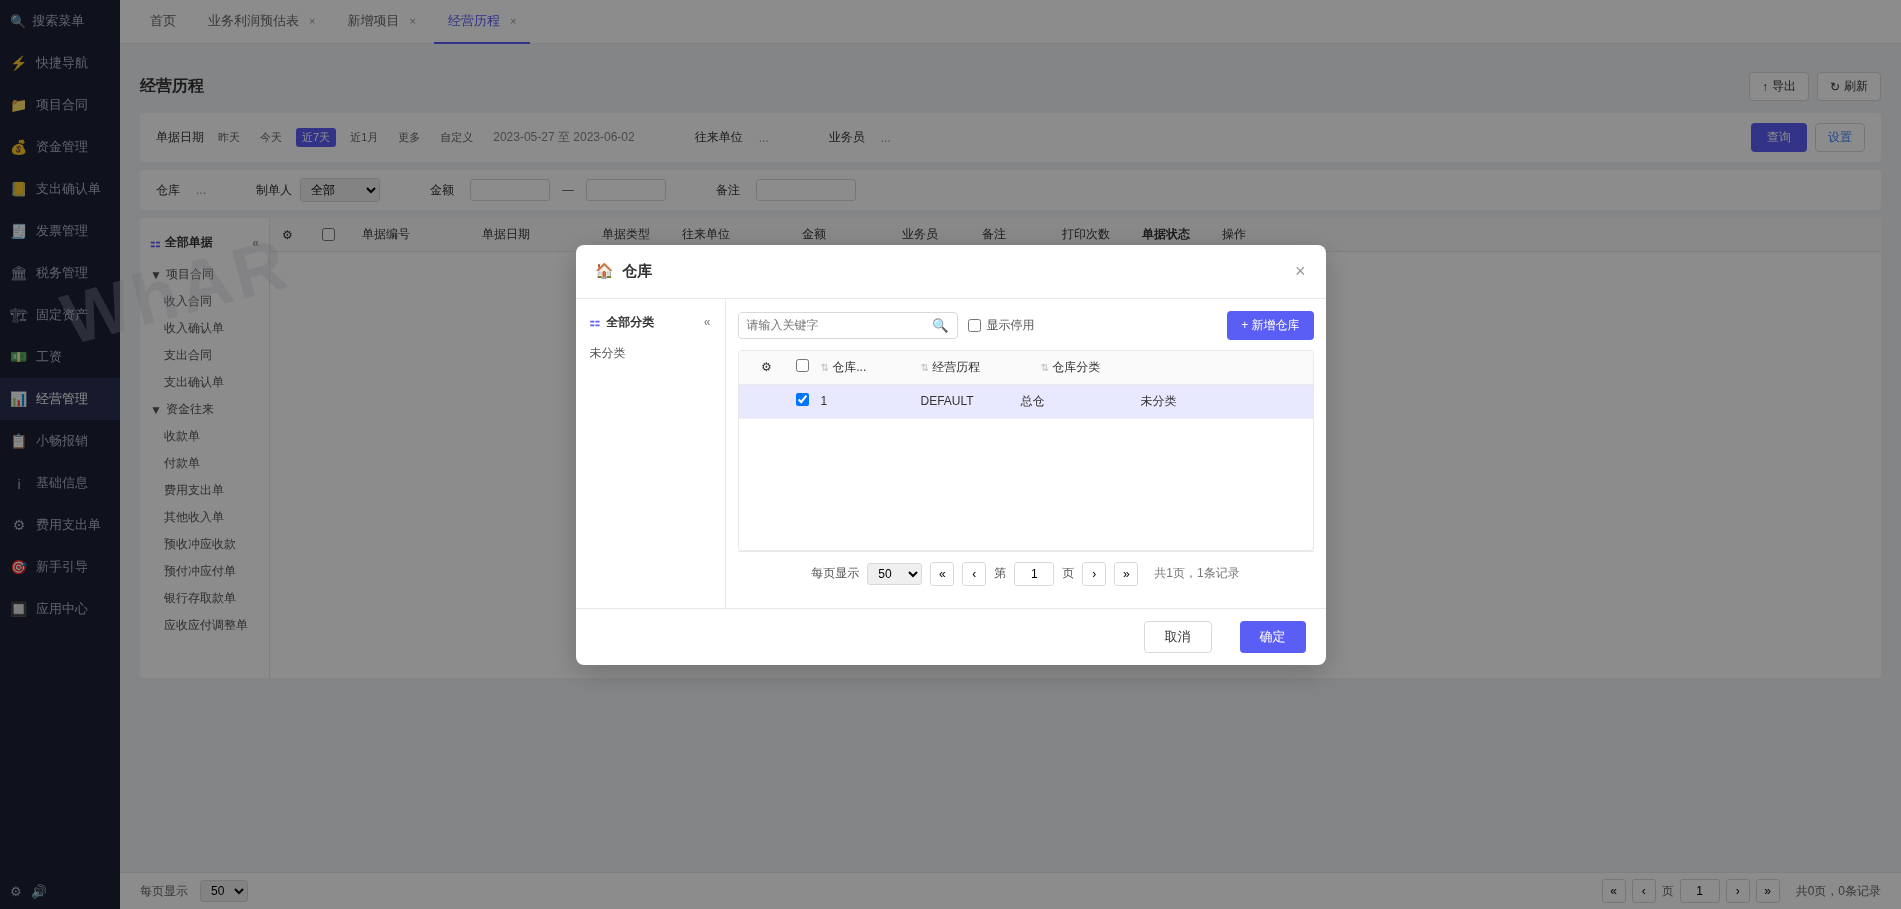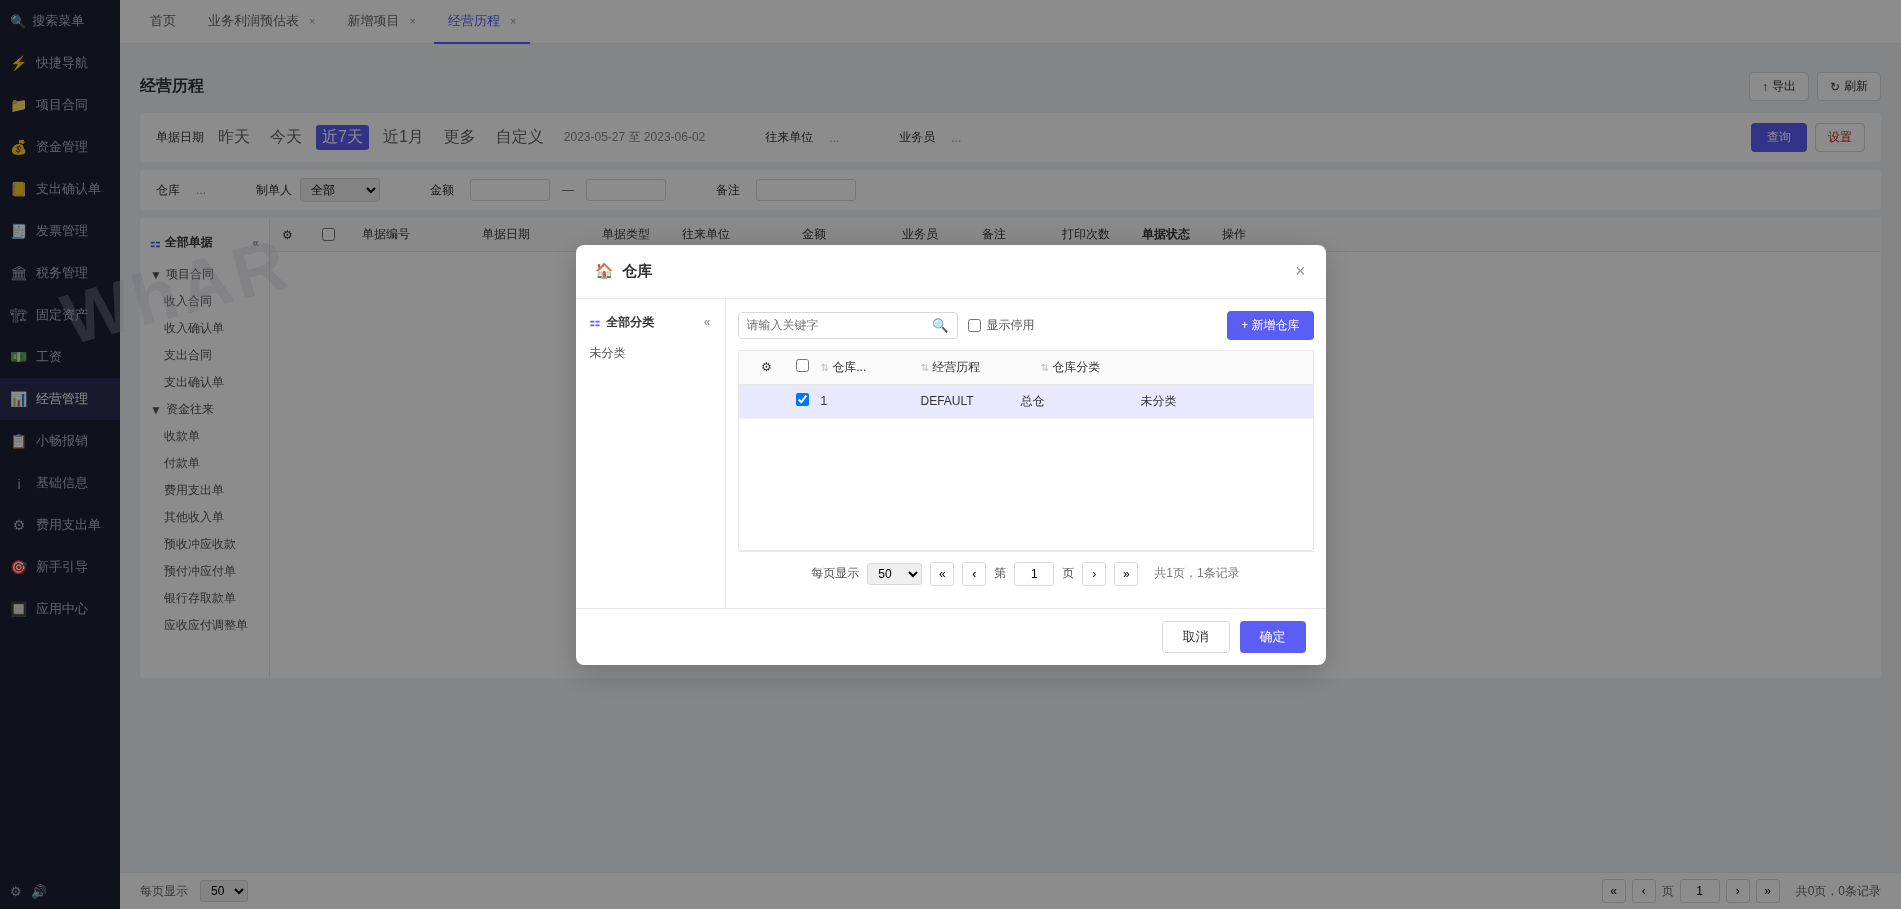--- a/index.html
+++ b/index.html
@@ -28,25 +28,25 @@
     .page-content { flex: 1; padding: 16px 20px; overflow: hidden; position: relative; }
     .page-title { font-size: 16px; font-weight: bold; color: #333; margin-bottom: 12px; display: flex; align-items: center; justify-content: space-between; }
     .page-title-actions { display: flex; gap: 8px; }
     .btn-export { background: #fff; border: 1px solid #d9d9d9; color: #333; padding: 5px 12px; border-radius: 4px; cursor: pointer; font-size: 12px; display: flex; align-items: center; gap: 4px; }
     .btn-refresh { background: #fff; border: 1px solid #d9d9d9; color: #333; padding: 5px 12px; border-radius: 4px; cursor: pointer; font-size: 12px; display: flex; align-items: center; gap: 4px; }
 
     
     .filter-row { background: #fff; border-radius: 4px; padding: 10px 16px; margin-bottom: 8px; display: flex; gap: 20px; align-items: center; flex-wrap: wrap; }
     .filter-item { display: flex; align-items: center; gap: 8px; font-size: 12px; color: #666; }
     .filter-label { color: #333; font-size: 12px; white-space: nowrap; }
-    .date-btn { font-size: 16px; color: #666; cursor: pointer; padding: 2px 6px; border-radius: 3px; }
+    .date-btn { font-size: 11px; color: #666; cursor: pointer; padding: 2px 6px; border-radius: 3px; }
     .date-btn.active { background: #5b5ef4; color: #fff; border-radius: 3px; }
     .filter-dots { color: #999; cursor: pointer; }
     .query-btn { background: #5b5ef4; color: #fff; border: none; padding: 5px 16px; border-radius: 4px; cursor: pointer; font-size: 12px; }
-    .set-btn { background: #fff; border: 1px solid #d9d9d9; color: #b91c1c; padding: 5px 12px; border-radius: 4px; cursor: pointer; font-size: 12px; }
+    .set-btn { background: #fff; border: 1px solid #d9d9d9; color: #3b82f6; padding: 5px 12px; border-radius: 4px; cursor: pointer; font-size: 12px; }
 
     
     .filter-row2 { background: #fff; border-radius: 4px; padding: 8px 16px; margin-bottom: 8px; display: flex; gap: 20px; align-items: center; }
 
     
     .content-with-sidebar { display: flex; gap: 0; background: #fff; border-radius: 4px; height: 460px; }
     .left-sidebar { width: 130px; border-right: 1px solid #e8e8e8; padding: 10px 0; }
     .left-sidebar-header { display: flex; align-items: center; padding: 6px 10px; font-size: 12px; color: #333; font-weight: bold; }
     .collapse-btn { cursor: pointer; color: #999; margin-left: auto; }
     .tree-item { padding: 5px 10px 5px 24px; font-size: 12px; color: #555; cursor: pointer; }
@@ -100,21 +100,21 @@
 
     
     .modal-pagination { display: flex; align-items: center; justify-content: center; padding: 10px; gap: 8px; font-size: 12px; color: #555; border-top: 1px solid #e8e8e8; }
     .page-size-select { border: 1px solid #d9d9d9; border-radius: 3px; padding: 2px 6px; font-size: 12px; }
     .page-btn { width: 24px; height: 24px; border: 1px solid #d9d9d9; background: #fff; cursor: pointer; border-radius: 3px; display: flex; align-items: center; justify-content: center; font-size: 12px; }
     .page-btn:disabled { opacity: 0.5; cursor: not-allowed; }
     .page-input { width: 40px; height: 24px; border: 1px solid #d9d9d9; border-radius: 3px; text-align: center; font-size: 12px; }
     .page-info { color: #777; font-size: 12px; }
 
     
-    .modal-footer { padding: 12px 20px; border-top: 1px solid #e8e8e8; display: flex; justify-content: flex-end; gap: 10px; }
+    .modal-footer { padding: 12px 20px; border-top: 1px solid #e8e8e8; display: flex; justify-content: flex-end; gap: 28px; }
     .btn-cancel { background: #fff; border: 1px solid #d9d9d9; color: #333; padding: 6px 20px; border-radius: 4px; cursor: pointer; font-size: 13px; }
     .btn-confirm { background: #5b5ef4; color: #fff; border: none; padding: 6px 20px; border-radius: 4px; cursor: pointer; font-size: 13px; }
 
     
     .status-bar { background: #fff; border-top: 1px solid #e8e8e8; padding: 6px 20px; display: flex; align-items: center; gap: 12px; font-size: 12px; color: #666; }
     .status-pagination { display: flex; align-items: center; gap: 6px; margin-left: auto; }
     
     
     .watermark-overlay {
       position: fixed;

